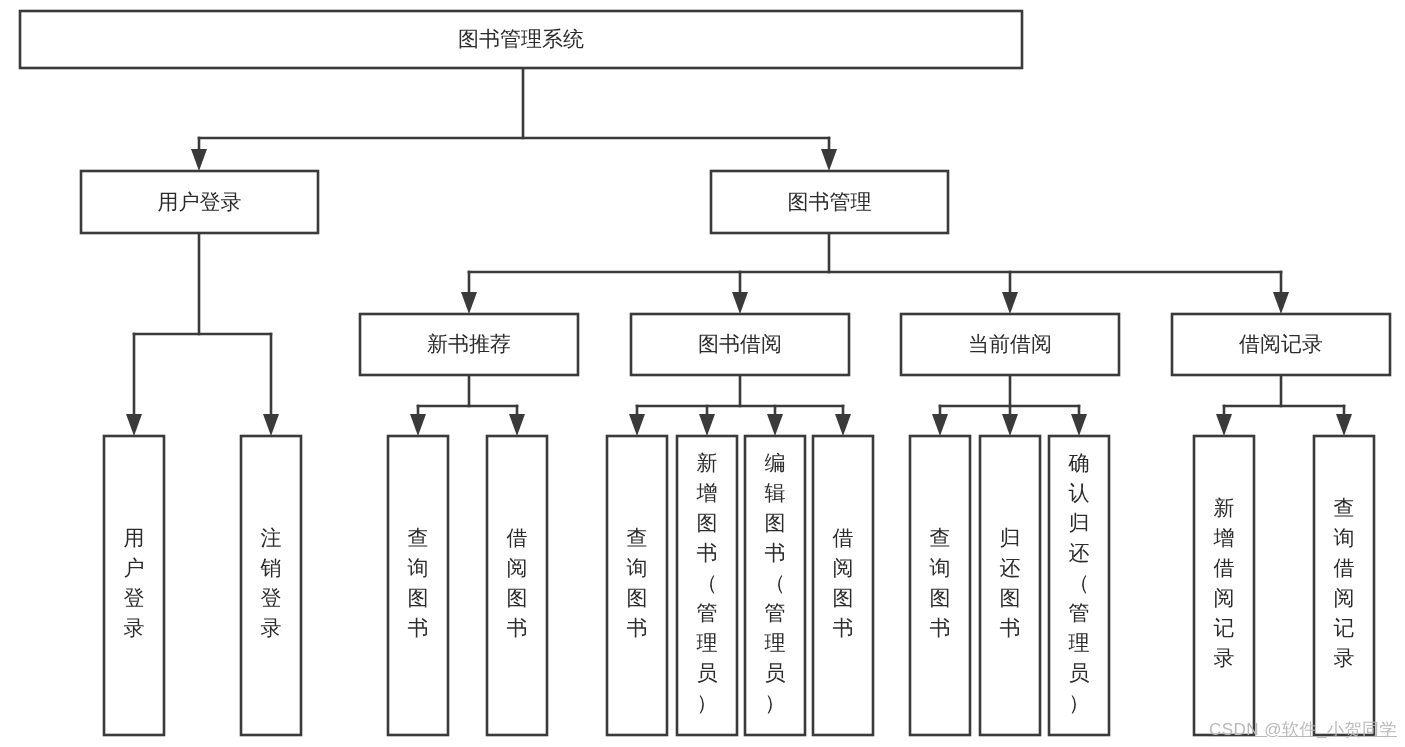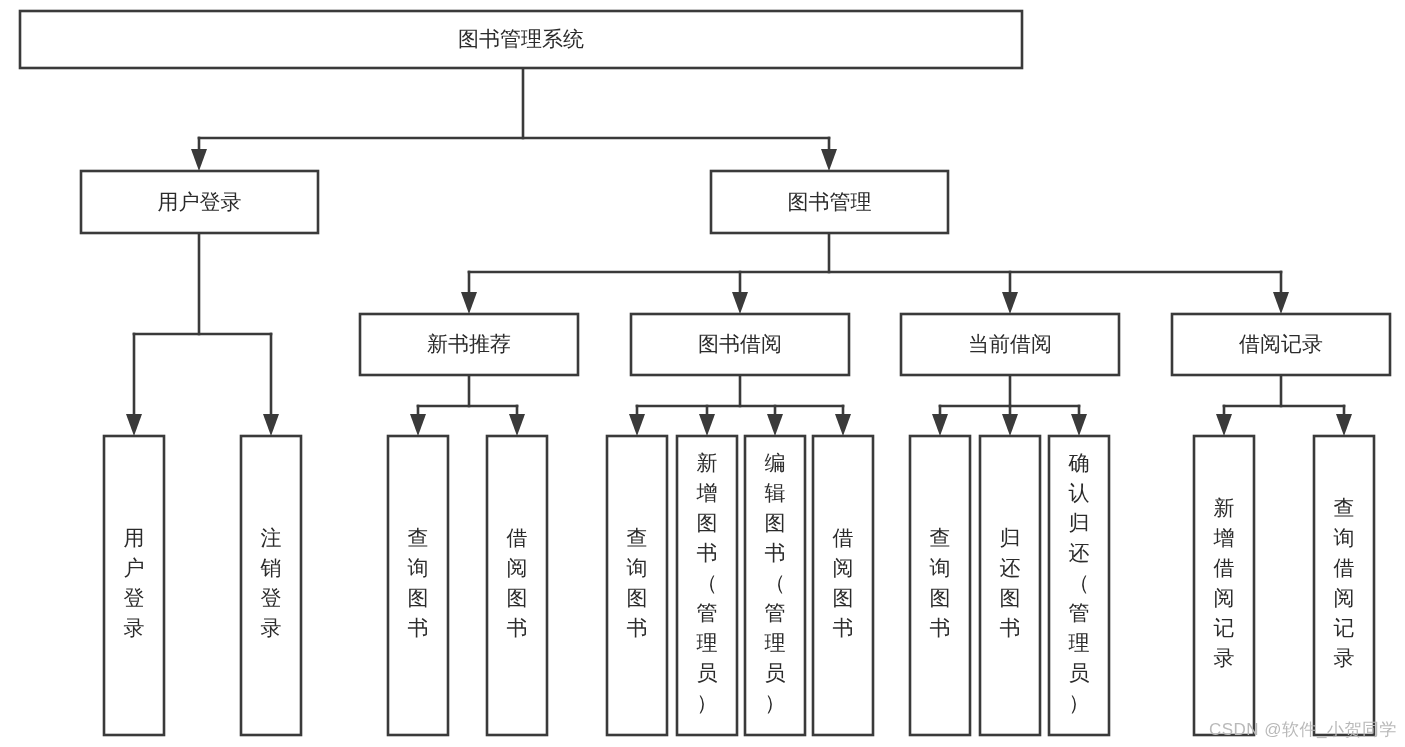--- a/index.html
+++ b/index.html
@@ -57,20 +57,21 @@
   .watermark {
     position: absolute;
     right: 8px;
     bottom: 6px;
     font-family: "Liberation Sans", "DejaVu Sans", sans-serif;
     font-size: 17px;
     color: #b9b9b9;
     letter-spacing: 0.5px;
     white-space: nowrap;
     user-select: none;
+    text-decoration: underline;
   }
 </style>
 </head>
 <body>
 
 <div id="diagram-root">
   <svg class="diagram-canvas" id="diagram-canvas" viewBox="0 0 1405 747">
       <g>
         <line x1="523" y1="68" x2="523" y2="138" class="connector"></line>
         <line x1="199" y1="138" x2="829" y2="138" class="connector"></line>

